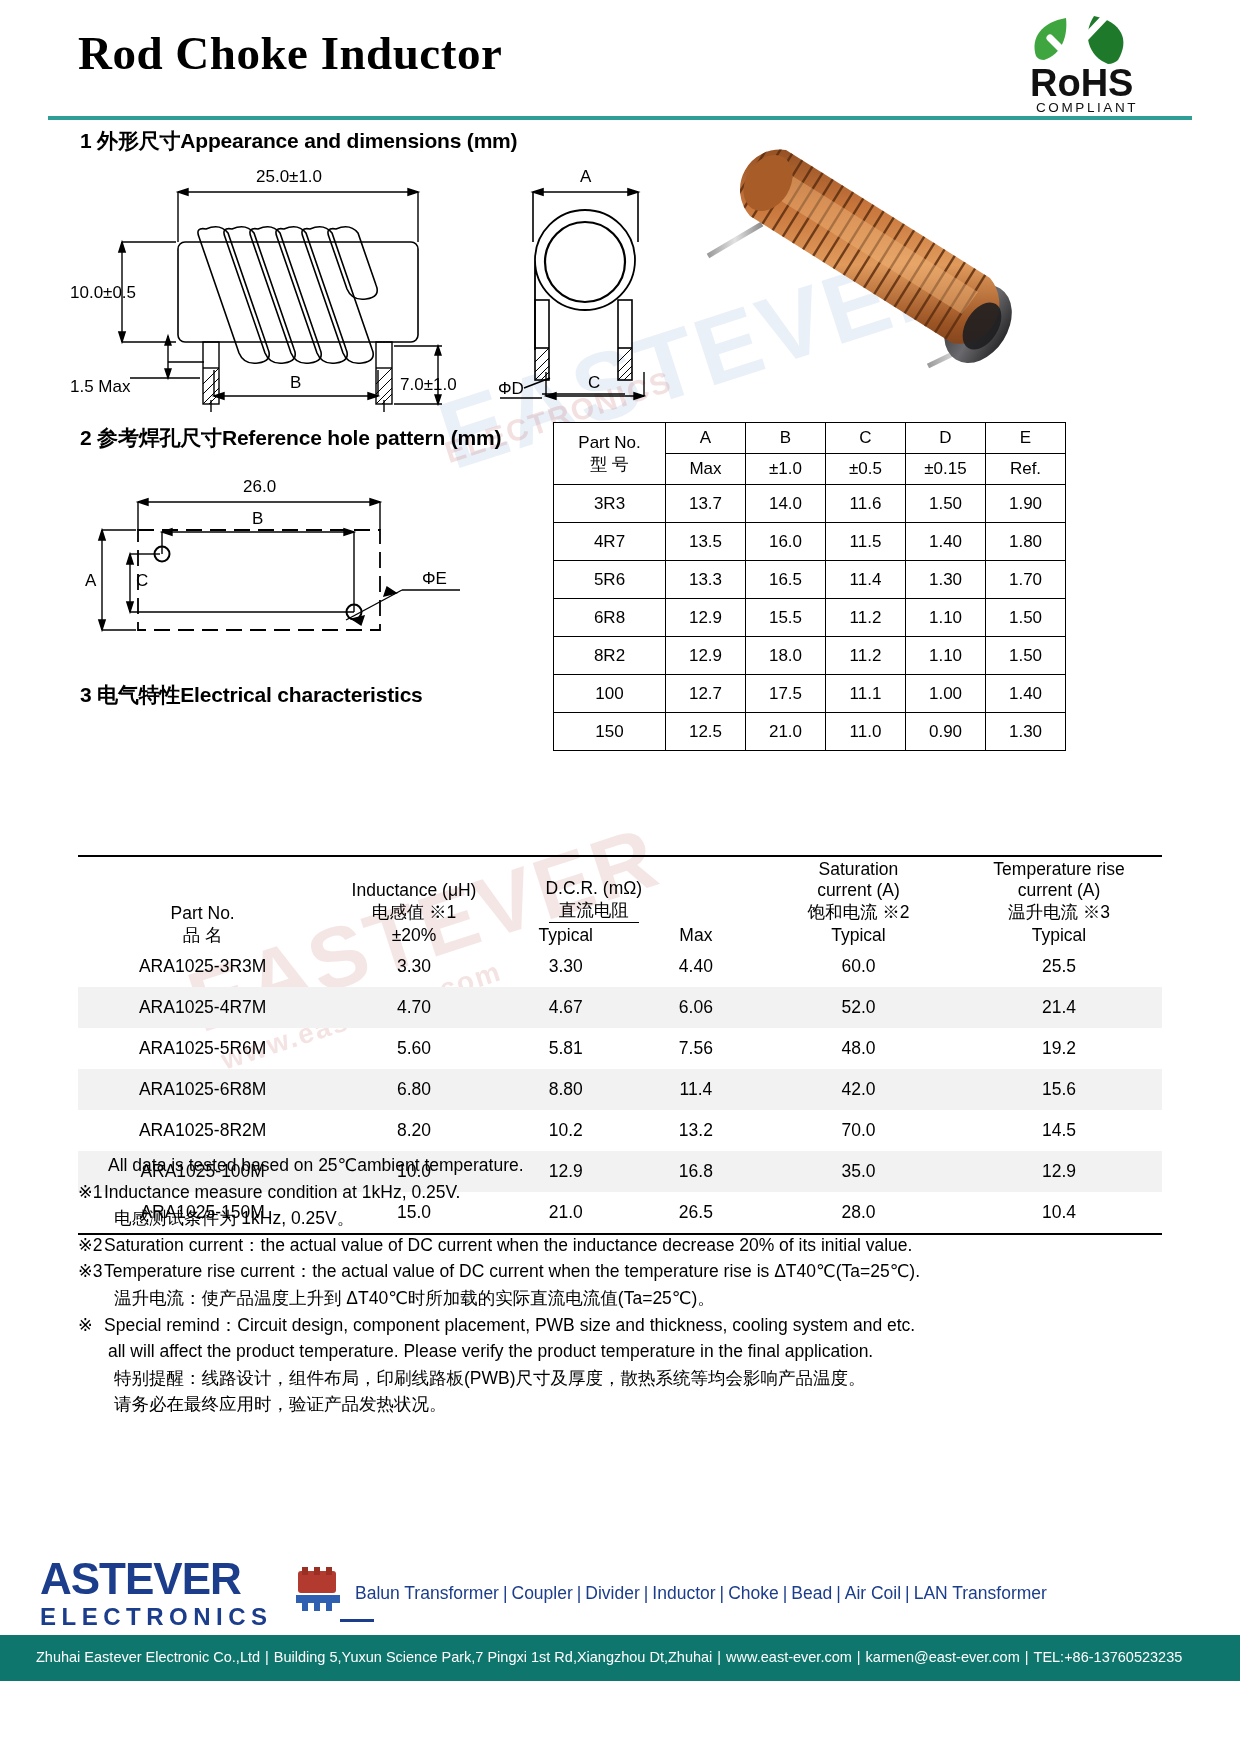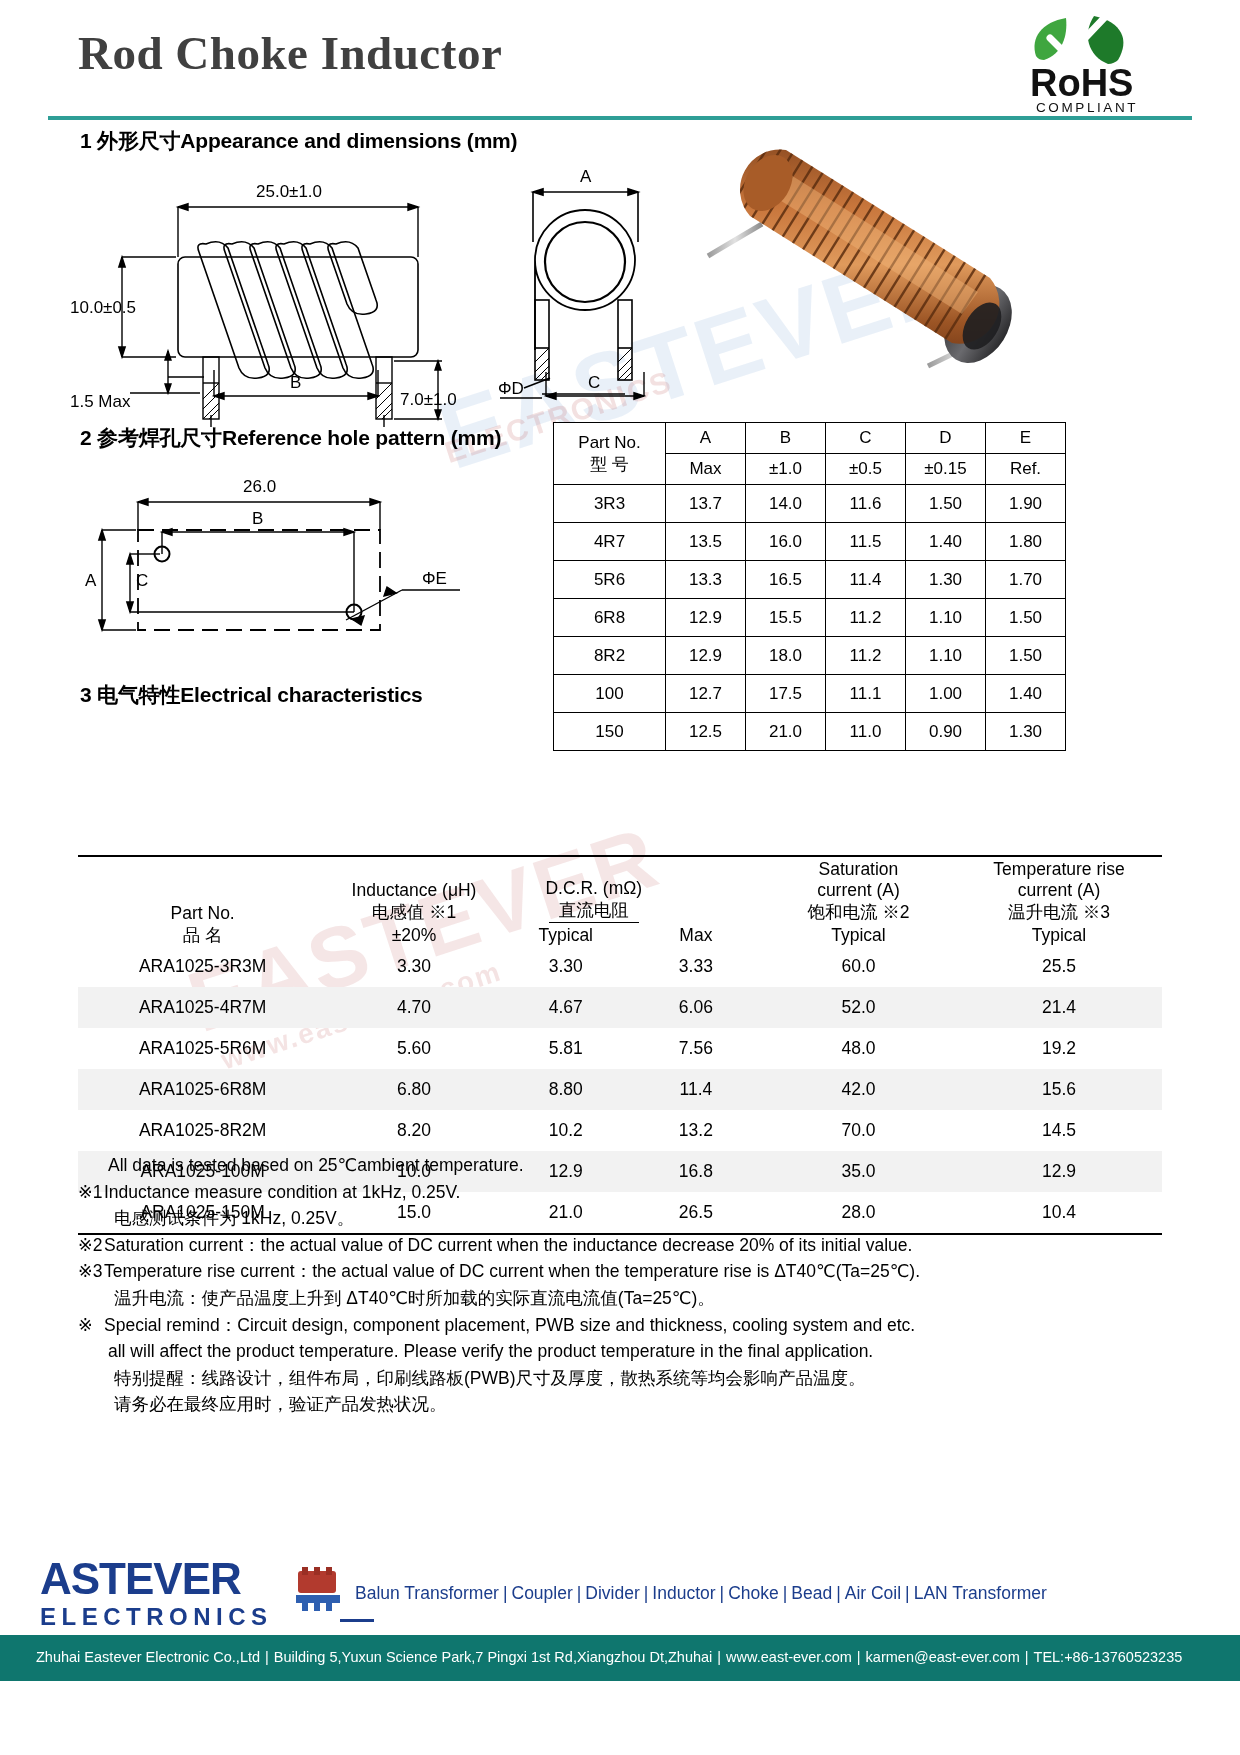--- a/index.html
+++ b/index.html
@@ -11,42 +11,42 @@
     position: relative;
     overflow: hidden;
   }
   .page { position: relative; width: 1240px; height: 1755px; padding: 0; }
 
   
   .header { position: relative; height: 118px; }
   .doc-title {
     position: absolute; left: 78px; top: 26px;
     font-family: "Liberation Serif", "DejaVu Serif", serif;
-    font-size: 47px; font-weight: 700; color: #404040;
+    font-size: 47px; font-weight: 700; color: #000000;
     letter-spacing: 0.5px;
   }
   .rohs { position: absolute; right: 58px; top: 12px; width: 160px; height: 104px; }
   .rohs svg { display:block; }
   .rule {
     position: absolute; left: 48px; right: 48px; top: 116px;
     height: 4px; background: #2E9E96;
   }
 
   
   .sec-head {
     font-size: 21px; font-weight: 700; letter-spacing: -0.2px;
     white-space: nowrap;
   }
   #sec1-head { position: absolute; left: 80px; top: 127px; }
   #sec2-head { position: absolute; left: 80px; top: 424px; }
   #sec3-head { position: absolute; left: 80px; top: 681px; }
 
   
   .drawing { position: absolute; }
-  #dwg-front { left: 70px; top: 165px; }
+  #dwg-front { left: 70px; top: 150px; }
   #dwg-side  { left: 490px; top: 150px; }
   #dwg-hole  { left: 80px; top: 462px; }
   .dim-txt { font-size: 17px; font-family: "Liberation Sans", sans-serif; }
 
   
   #photo { position: absolute; left: 690px; top: 128px; width: 420px; height: 292px; }
 
   
   #dim-table {
     position: absolute; left: 553px; top: 422px;
@@ -531,21 +531,21 @@
             <div class="hdr-line1">温升电流 ※3</div>
             <div class="hdr-sub">Typical</div>
           </th>
         </tr>
       </thead>
       <tbody id="elec-body">
           <tr>
             <td>ARA1025-3R3M</td>
             <td>3.30</td>
             <td>3.30</td>
-            <td>3.33</td>
+            <td>4.40</td>
             <td>60.0</td>
             <td>25.5</td>
           </tr>
           <tr class="zebra">
             <td>ARA1025-4R7M</td>
             <td>4.70</td>
             <td>4.67</td>
             <td>6.06</td>
             <td>52.0</td>
             <td>21.4</td>

